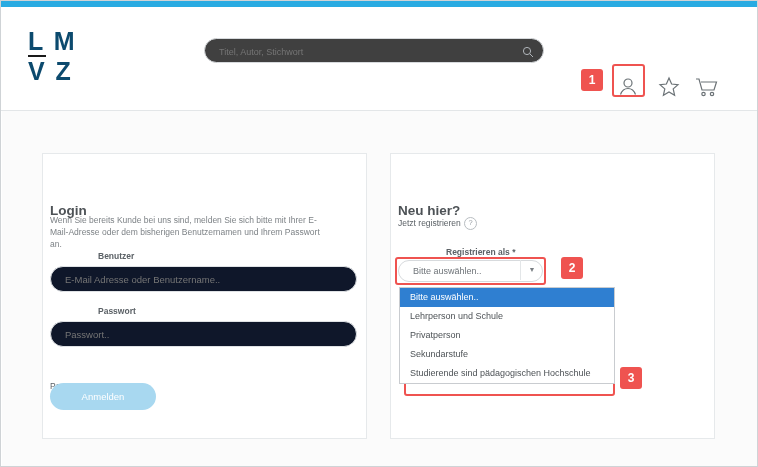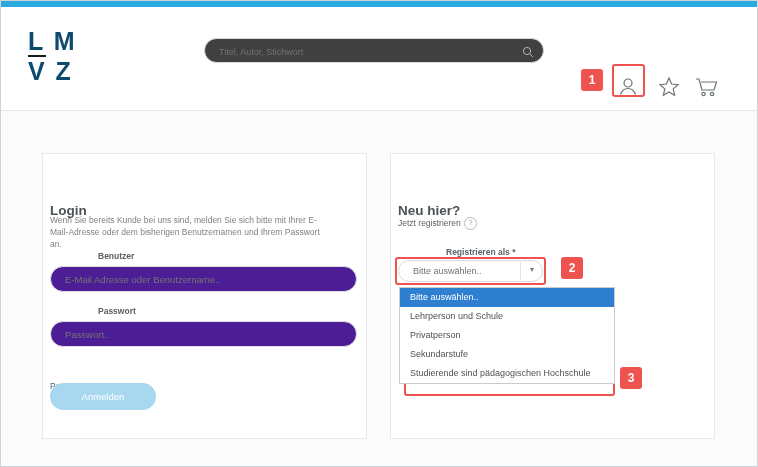--- a/index.html
+++ b/index.html
@@ -178,21 +178,21 @@
     font-size: 8.5px;
     color: #5b6166;
     font-weight: bold;
     margin-left: 48px;
   }
   .input-pill {
     position: absolute;
     height: 26px;
     border: 1px solid #dfe2e5;
     border-radius: 13px;
-    background: #4c1d95;
+    background: #0f172a;
     box-sizing: border-box;
     font-family: "Liberation Sans", sans-serif;
     font-size: 9.5px;
     color: #a8adb2;
     padding-left: 14px;
     line-height: 24px;
     outline: none;
   }
   .link-small {
     position: absolute;

